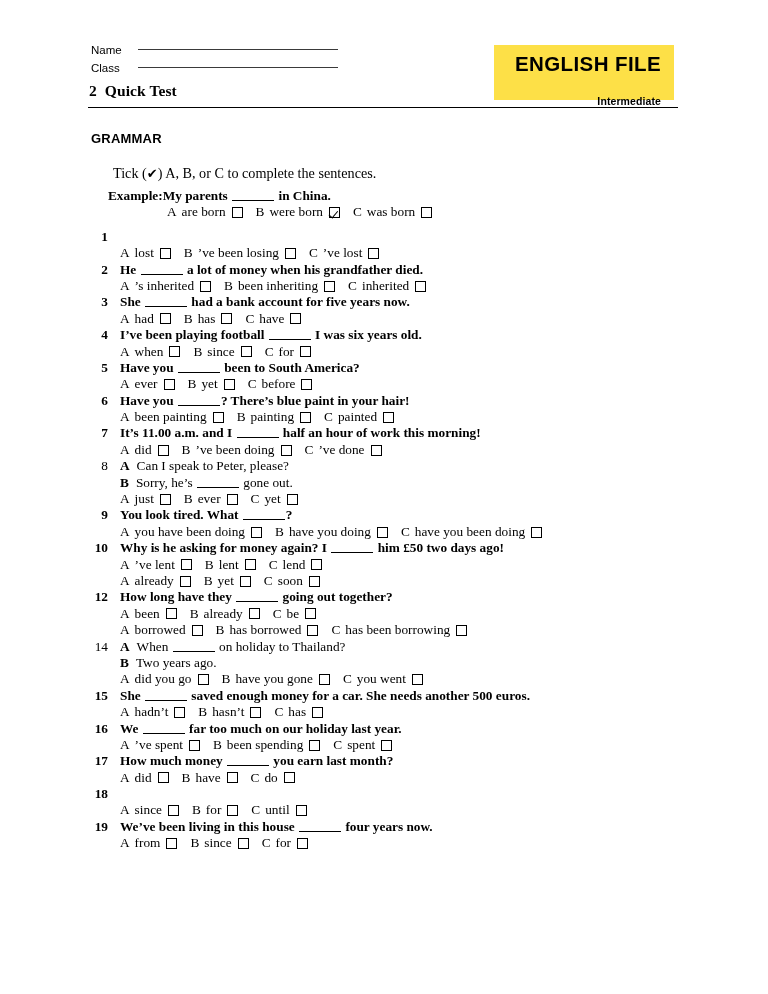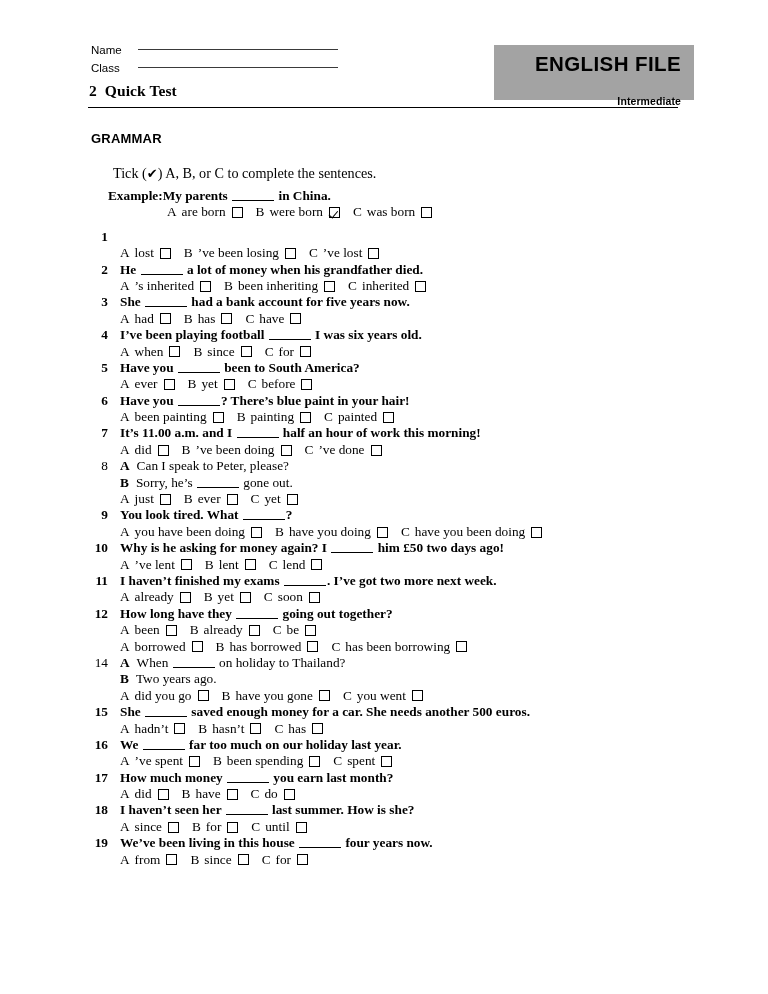--- a/index.html
+++ b/index.html
@@ -66,23 +66,23 @@
     top: 107px;
     width: 590px;
     height: 0;
     border-bottom: 1.6px solid #000000;
   }
 
   .logo-box {
     position: absolute;
     left: 494px;
     top: 45px;
-    width: 200px;
+    width: 180px;
     height: 55px;
-    background: #a3a3a3;
+    background: #fde047;
     box-sizing: border-box;
   }
   .logo-main {
     position: absolute;
     right: 13px;
     top: 7px;
     font-family: "Liberation Sans", sans-serif;
     font-weight: bold;
     font-size: 20.5px;
     letter-spacing: 0.4px;
@@ -522,24 +522,20 @@
           </span>
           <span class="gap"></span>
           <span class="opt">
             <span class="opt-letter">C</span>
             <span class="opt-label">lend</span>
             <span class="chk"></span>
           </span>
         </div>
       </div>
       <div class="q-block">
-        <div class="q-line">
-          <span class="q-num">11</span>
-          <span class="q-text"><span>I haven’t finished my exams</span> <span class="blank"></span><span>. I’ve got two more next week.</span></span>
-        </div>
         <div class="opts-line">
           <span class="opt">
             <span class="opt-letter">A</span>
             <span class="opt-label">already</span>
             <span class="chk"></span>
           </span>
           <span class="gap"></span>
           <span class="opt">
             <span class="opt-letter">B</span>
             <span class="opt-label">yet</span>
@@ -701,21 +697,20 @@
           <span class="opt">
             <span class="opt-letter">C</span>
             <span class="opt-label">do</span>
             <span class="chk"></span>
           </span>
         </div>
       </div>
       <div class="q-block">
         <div class="q-line">
           <span class="q-num">18</span>
-          <span class="q-text"><span>I haven’t seen her</span> <span class="blank"></span><span> last summer. How is she?</span></span>
         </div>
         <div class="opts-line">
           <span class="opt">
             <span class="opt-letter">A</span>
             <span class="opt-label">since</span>
             <span class="chk"></span>
           </span>
           <span class="gap"></span>
           <span class="opt">
             <span class="opt-letter">B</span>

